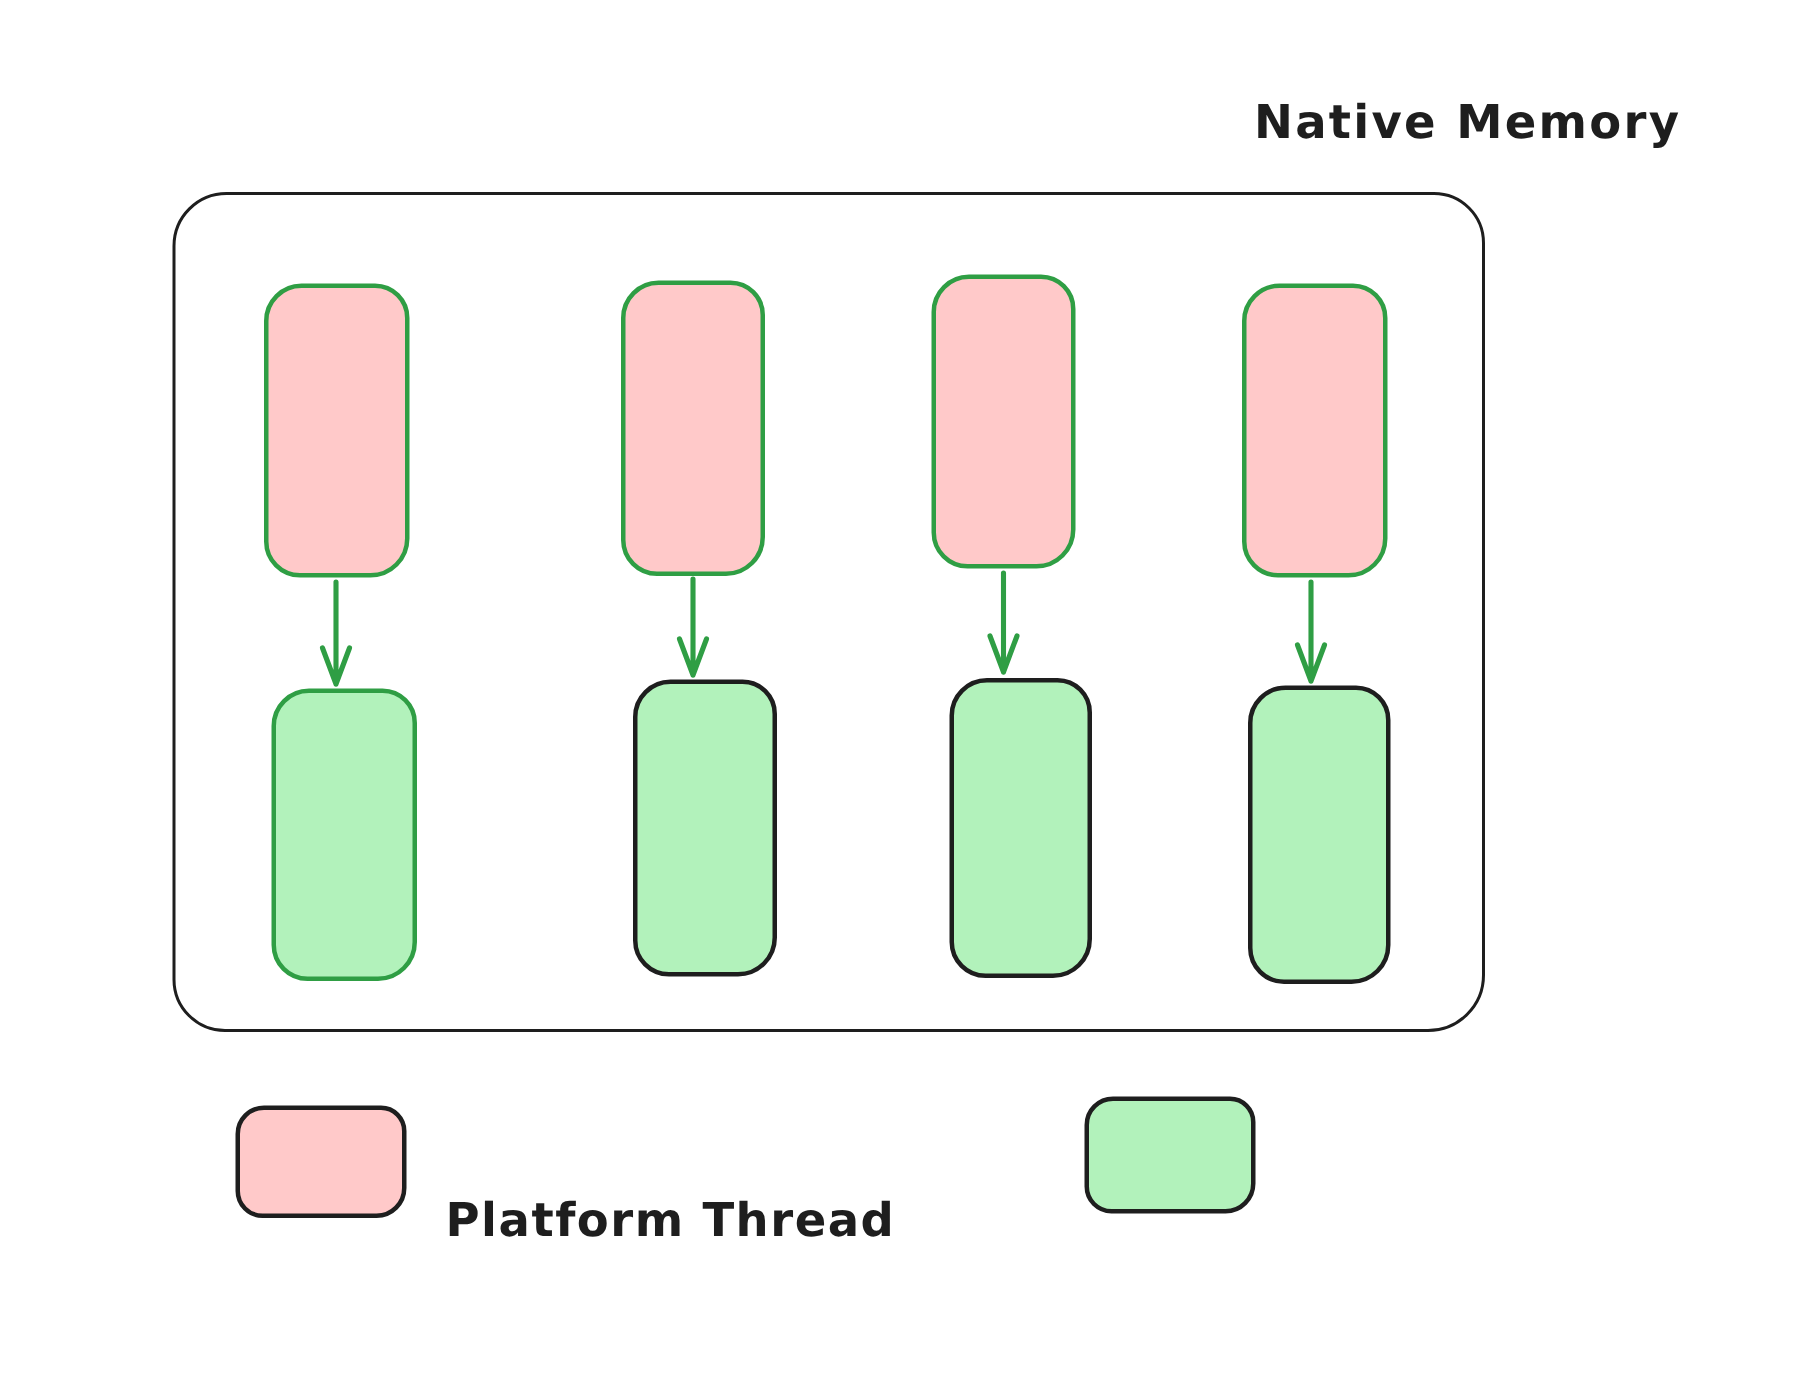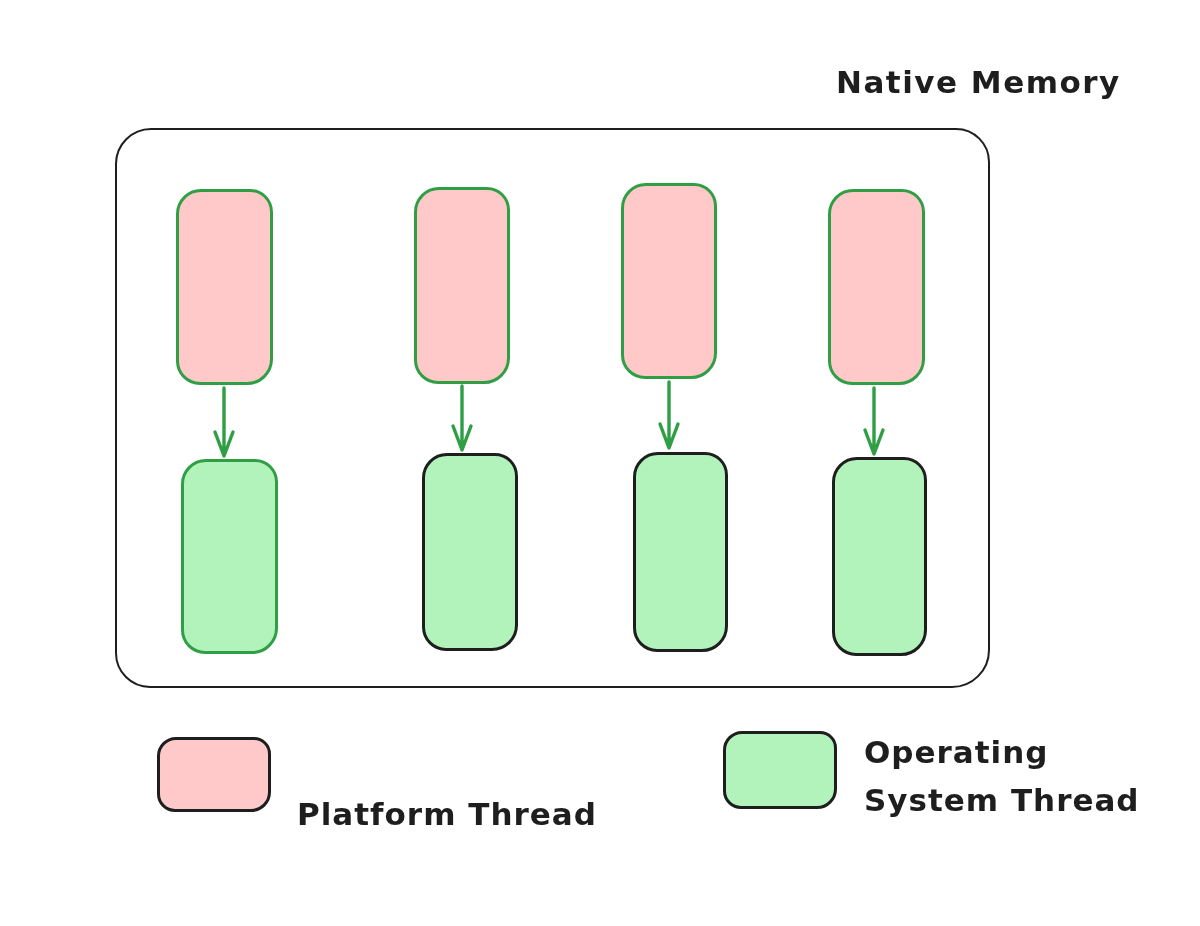--- a/index.html
+++ b/index.html
@@ -127,15 +127,14 @@
   <div class="box thread-box pink-fill green-border p4"></div>
   <svg class="arrow a4" viewBox="0 0 28 70">
     <path d="M14,2 L14,68 M5,44 L14,68 L23,44"></path>
   </svg>
   <div class="box thread-box green-fill black-border g4"></div>
 
   <div class="legend-swatch pink-fill ls1"></div>
   <div class="legend-label ll1">Platform Thread</div>
 
   <div class="legend-swatch green-fill ls2"></div>
-  <div class="legend-label ll2">Operating System Thread</div>
 
 </div>
 
 </body></html>

